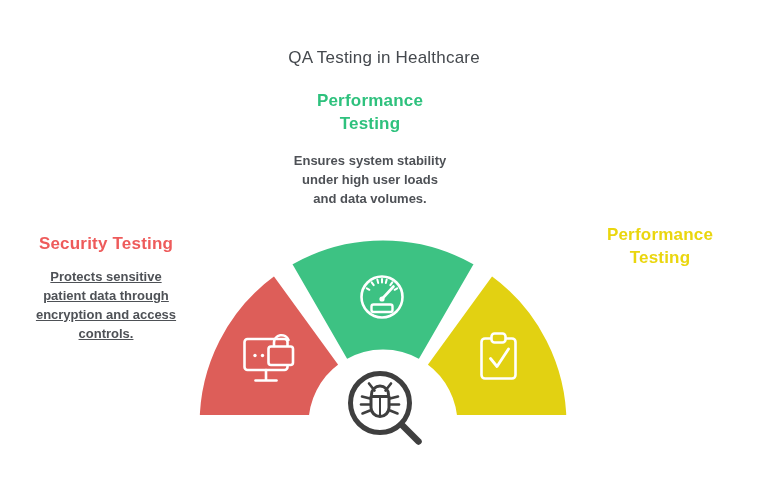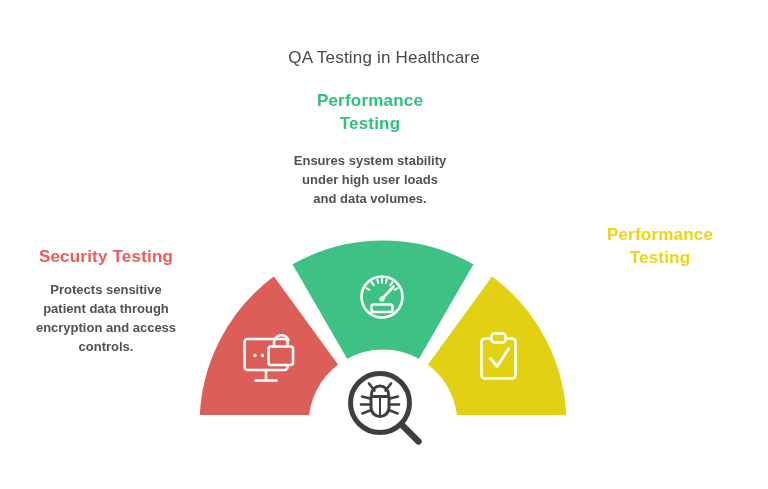--- a/index.html
+++ b/index.html
@@ -15,22 +15,22 @@
   .heading{
     margin:0;font-size:17px;font-weight:700;line-height:23px;
     white-space:pre-line;letter-spacing:.2px;
   }
   .body{
     margin:0;font-size:13px;font-weight:700;line-height:19px;color:#4E5156;
     white-space:pre-line;letter-spacing:0px;
   }
   .tb-performance{left:220px;top:89px;width:300px;}
   .tb-performance .body{margin-top:16px;}
-  .tb-security{left:0px;top:245px;width:212px;}
-  .tb-security .body{margin-top:12px;}
+  .tb-security{left:0px;top:232px;width:212px;}
+  .tb-security .body{margin-top:12px;text-decoration:underline;}
   .tb-compliance{left:558px;top:223px;width:204px;}
   .tb-compliance .body{margin-top:12px;}
   .heading-green{color:#2EC17D;}
   .heading-red{color:#EE5B5B;}
   .heading-yellow{color:#EAD60E;}
   .gauge-svg{position:absolute;left:0;top:0;}
 </style>
 </head>
 <body>
 

